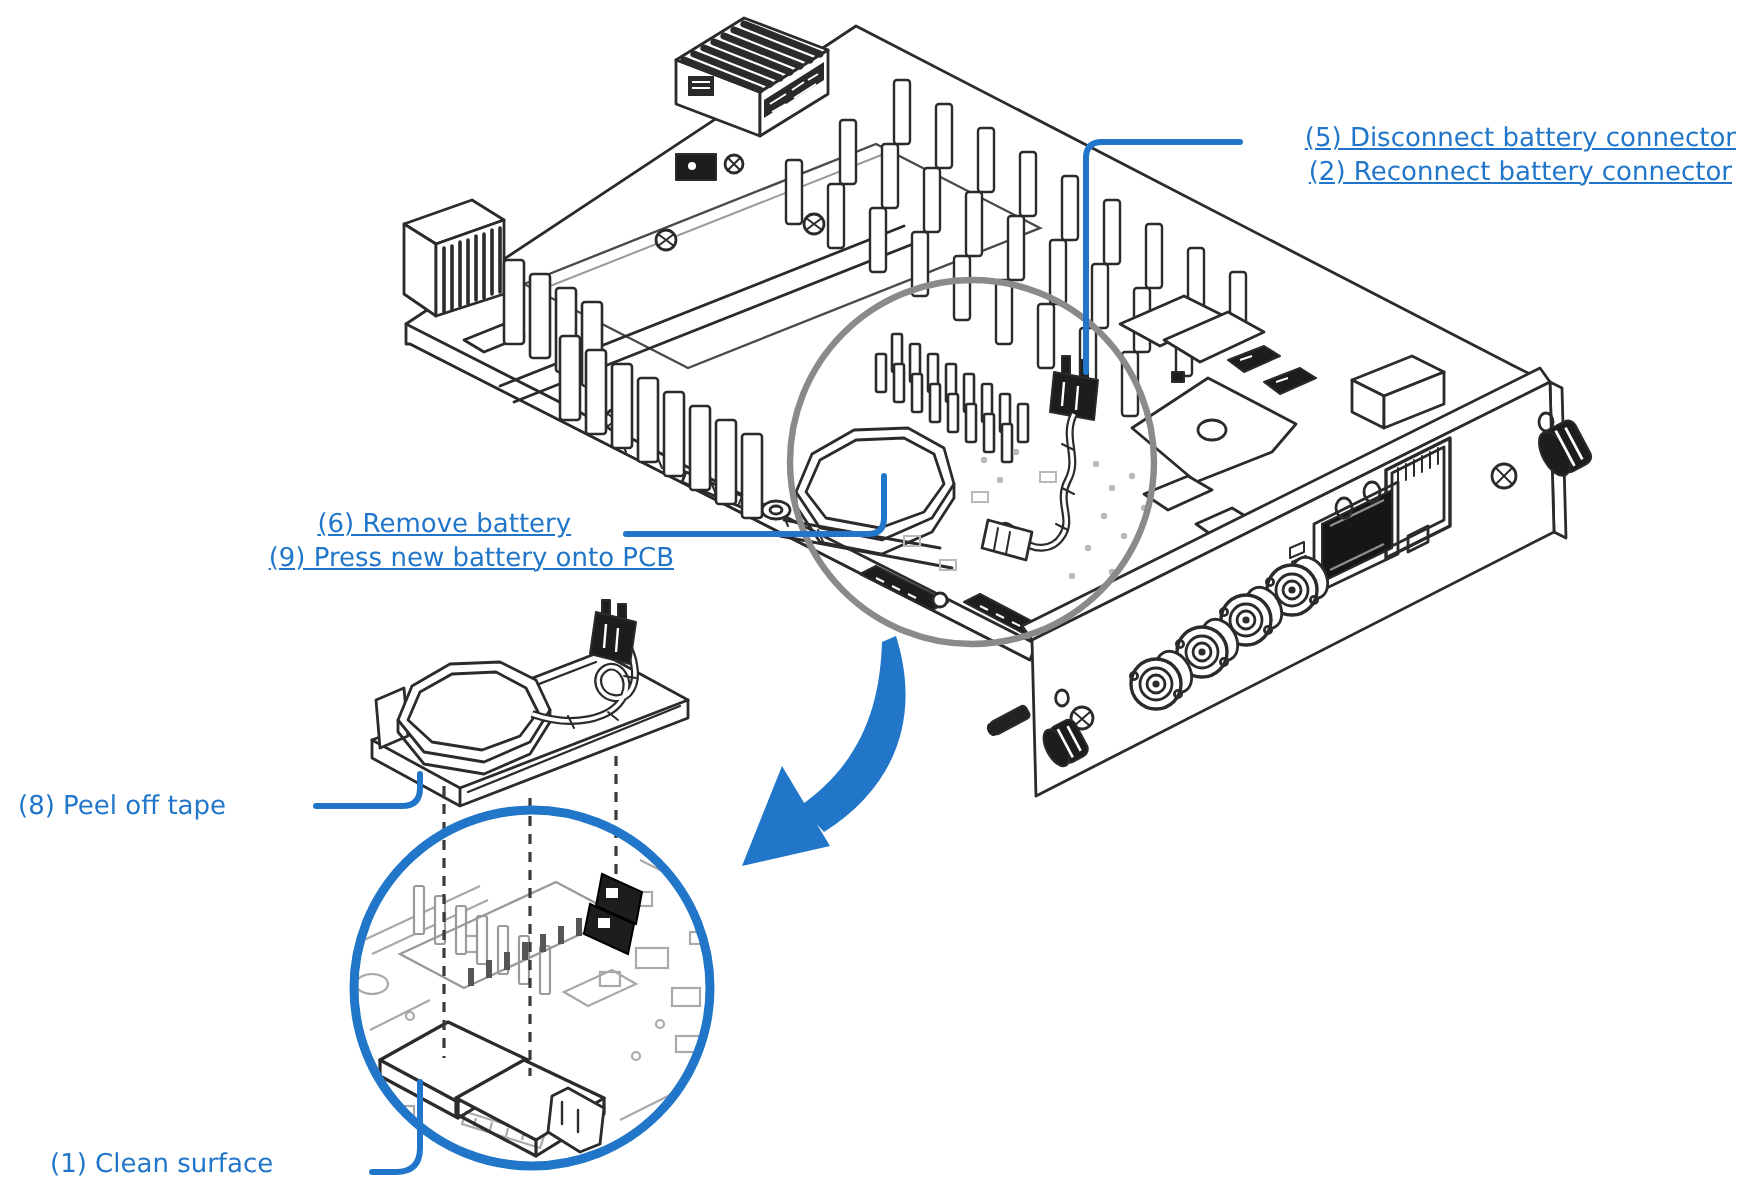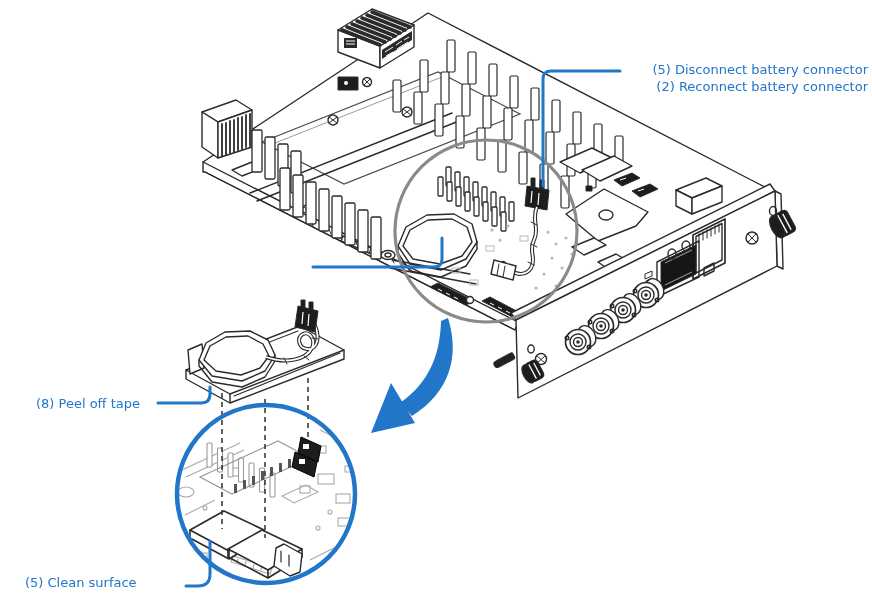--- a/index.html
+++ b/index.html
@@ -1,20 +1,20 @@
 <!DOCTYPE html>
 <html style="--color-accent: #2176C9; --color-gray_ring: #8A8A8A; --color-linework: #2B2B2B; --color-background: #FFFFFF;"><head>
 <meta charset="utf-8">
 <style>
   html,body{margin:0;padding:0;background:#fff;}
   .stage{position:relative;width:872px;height:599px;background:#fff;overflow:hidden;
          font-family:"DejaVu Sans","Liberation Sans",sans-serif;}
   .stage svg{position:absolute;left:0;top:0;}
   .callout{position:absolute;color:var(--color-accent,#2176C9);font-size:13px;line-height:16.5px;white-space:nowrap;}
-  .callout.right{text-align:right;}
+  .callout.right{text-align:center;text-decoration:underline;}
   .callout .pad-r{padding-right:27px;display:block;}
   .callout span{display:block;}
   
   .ln{stroke:#2b2b2b;fill:none;stroke-width:1.4;stroke-linejoin:round;stroke-linecap:round;}
   .wh{stroke:#2b2b2b;fill:#ffffff;stroke-width:1.4;stroke-linejoin:round;}
   .dk{stroke:#2b2b2b;fill:#1d1d1d;stroke-width:1;stroke-linejoin:round;}
   .lt{stroke:#a9a9a9;fill:none;stroke-width:1.1;}
   .accent-stroke{stroke:var(--color-accent,#2176C9);fill:none;stroke-linecap:round;stroke-linejoin:round;}
   .accent-fill{fill:var(--color-accent,#2176C9);stroke:none;}
   .ring{stroke:var(--color-gray_ring,#8a8a8a);fill:none;}
@@ -458,20 +458,24 @@
     <path d="M313,267 L434,267 Q442,267 442,259 L442,238"></path>
     <path d="M158,403 L201,403 Q210,403 210,394 L210,387"></path>
     <path d="M186,586 L198,586 Q210,586 210,574 L210,541"></path>
   </g>
 </svg>
 
 <div class="callout right" style="top:62px;right:4px;">
   <span>(5) Disconnect battery connector</span>
   <span>(2) Reconnect battery connector</span>
 </div>
-<div class="callout" style="top:396px;left:36px;">
+<div class="callout right" style="top:255px;right:535px;">
+  <span class="pad-r">(6) Remove battery</span>
+  <span>(9) Press new battery onto PCB</span>
+</div>
+<div class="callout" style="top:396px;left:9px;">
   <span>(8) Peel off tape</span>
 </div>
 <div class="callout" style="top:575px;left:25px;">
-  <span>(5) Clean surface</span>
+  <span>(1) Clean surface</span>
 </div>
 
 </div>
 
 </body></html>

